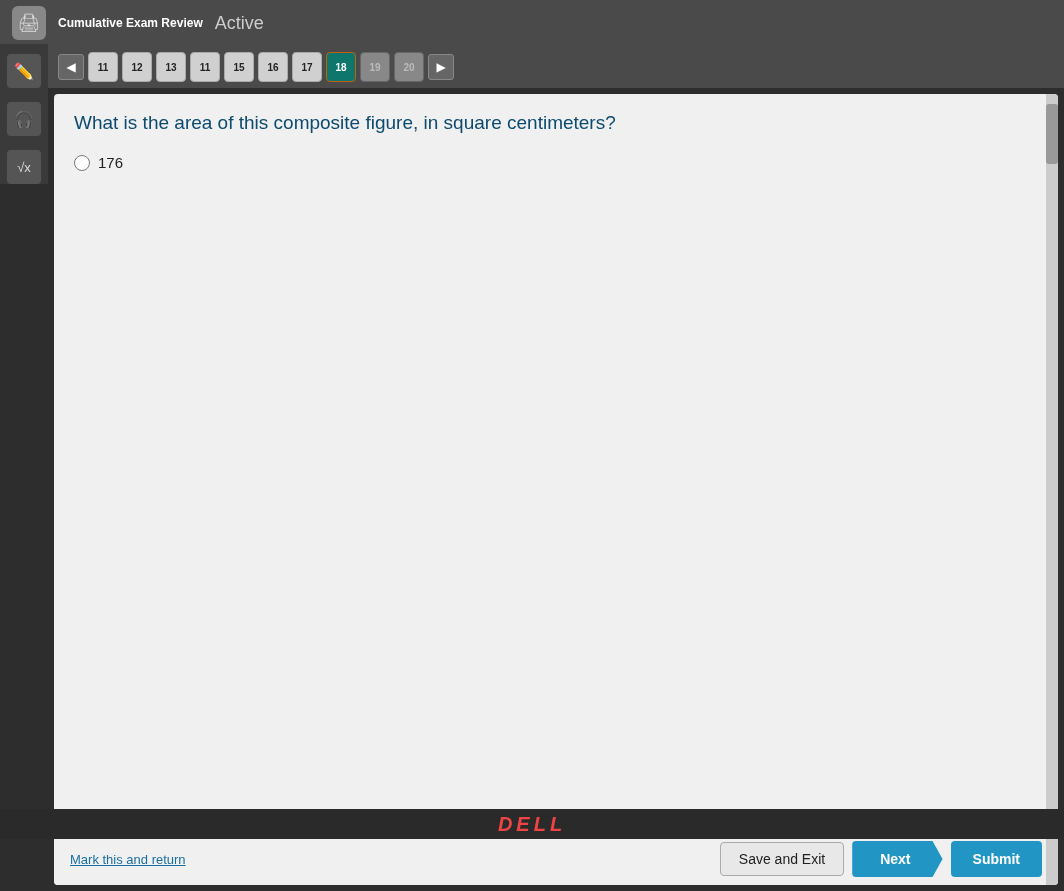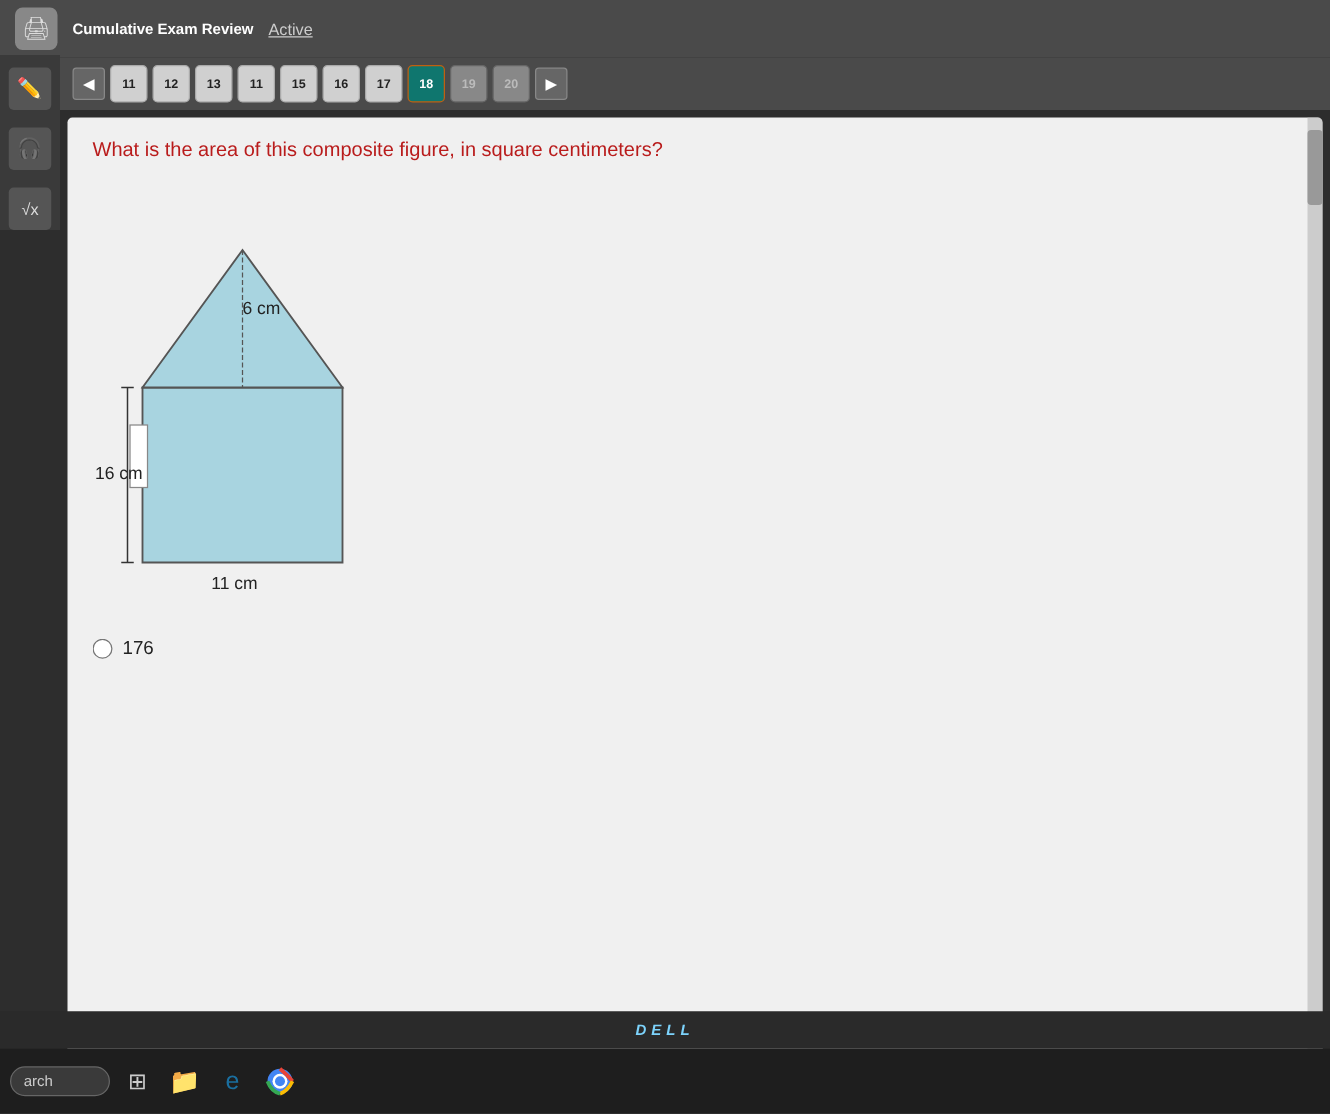--- a/index.html
+++ b/index.html
@@ -33,22 +33,21 @@
     }
 
     .app-title {
       color: #fff;
       font-size: 12px;
       font-weight: bold;
     }
 
     .active-badge {
       color: #ccc;
-      font-size: 13px;
-      text-decoration: underline;
+      font-size: 18px;
     }
 
     
     .left-sidebar {
       position: absolute;
       left: 0;
       top: 44px;
       width: 48px;
       background: #3a3a3a;
       display: flex;
@@ -143,22 +142,22 @@
       position: relative;
     }
 
     .question-body {
       padding: 18px 20px 10px 20px;
       flex: 1;
       overflow: auto;
     }
 
     .question-text {
-      font-size: 16px;
-      color: #b91c1c;
+      font-size: 19px;
+      color: #0c4a6e;
       margin-bottom: 20px;
     }
 
     
     .figure-area {
       display: flex;
       align-items: flex-start;
       margin-bottom: 20px;
     }
 
@@ -308,22 +307,22 @@
       left: 0;
       right: 0;
       height: 30px;
       background: #2a2a2a;
       display: flex;
       align-items: center;
       justify-content: center;
     }
 
     .dell-logo {
-      color: #7dd3fc;
-      font-size: 12px;
+      color: #ef4444;
+      font-size: 20px;
       font-weight: bold;
       letter-spacing: 4px;
       font-style: italic;
     }
 
     
     .dim-label {
       position: absolute;
       font-size: 14px;
       color: #222;
@@ -363,47 +362,20 @@
       <div class="nav-num disabled">19</div>
       <div class="nav-num disabled">20</div>
       <div class="nav-arrow">▶</div>
     </div>
 
     <div class="question-panel">
       <div class="question-body">
 
         <div class="question-text">What is the area of this composite figure, in square centimeters?</div>
 
-        <div class="figure-area">
-          <div class="figure-svg-wrapper">
-            
-            <svg width="260" height="340">
-
-              <polygon points="40,160 40,300 200,300 200,160" fill="#a8d4e0" stroke="#555" stroke-width="1.5"></polygon>
-
-              <polygon points="40,160 120,50 200,160" fill="#a8d4e0" stroke="#555" stroke-width="1.5"></polygon>
-
-              <rect x="30" y="190" width="14" height="50" fill="white" stroke="#888" stroke-width="1"></rect>
-
-              <line x1="120" y1="50" x2="120" y2="160" stroke="#555" stroke-width="1" stroke-dasharray="4,2"></line>
-            </svg>
-
-            
-            <div class="dim-label" style="top: 88px; left: 120px;">6 cm</div>
-            <div class="dim-label" style="top: 220px; left: 2px;">16 cm</div>
-            <div class="dim-label" style="top: 308px; left: 95px;">11 cm</div>
-
-            
-            <svg style="position:absolute;top:0;left:0;width:260px;height:340px;pointer-events:none;">
-              <line x1="28" y1="160" x2="28" y2="300" stroke="#333" stroke-width="1.2"></line>
-              <line x1="23" y1="160" x2="33" y2="160" stroke="#333" stroke-width="1.2"></line>
-              <line x1="23" y1="300" x2="33" y2="300" stroke="#333" stroke-width="1.2"></line>
-            </svg>
-          </div>
-        </div>
 
         <div class="answer-options">
           <div class="answer-option">
             <input type="radio" name="answer" value="176" style="">
             <span>176</span>
           </div>
         </div>
       </div>
 
       <div class="scrollbar-track">
@@ -419,33 +391,14 @@
         </div>
       </div>
     </div>
 
   </div>
 
   <div class="dell-bar">
     <span class="dell-logo">DELL</span>
   </div>
 
-  <div class="taskbar">
-    <div class="taskbar-search">
-      <span style="color:#ccc;font-size:12px;">arch</span>
-    </div>
-    <div class="taskbar-icon" style="color:#ccc;font-size:18px;">⊞</div>
-    <div class="taskbar-icon" style="color:#f5c518;font-size:20px;">📁</div>
-    <div class="taskbar-icon" style="color:#1a6fa0;font-size:20px;">e</div>
-    <div class="taskbar-icon" style="font-size:20px;">
-
-      <svg width="24" height="24" viewBox="0 0 24 24">
-        <circle cx="12" cy="12" r="10" fill="#4285f4"></circle>
-        <circle cx="12" cy="12" r="6" fill="white"></circle>
-        <circle cx="12" cy="12" r="4" fill="#4285f4"></circle>
-        <path d="M12 2 Q18 7 22 12" stroke="#ea4335" stroke-width="3" fill="none"></path>
-        <path d="M22 12 Q18 20 12 22" stroke="#fbbc04" stroke-width="3" fill="none"></path>
-        <path d="M12 22 Q5 20 2 12" stroke="#34a853" stroke-width="3" fill="none"></path>
-      </svg>
-    </div>
-  </div>
 
 </div>
 
 </body></html>

